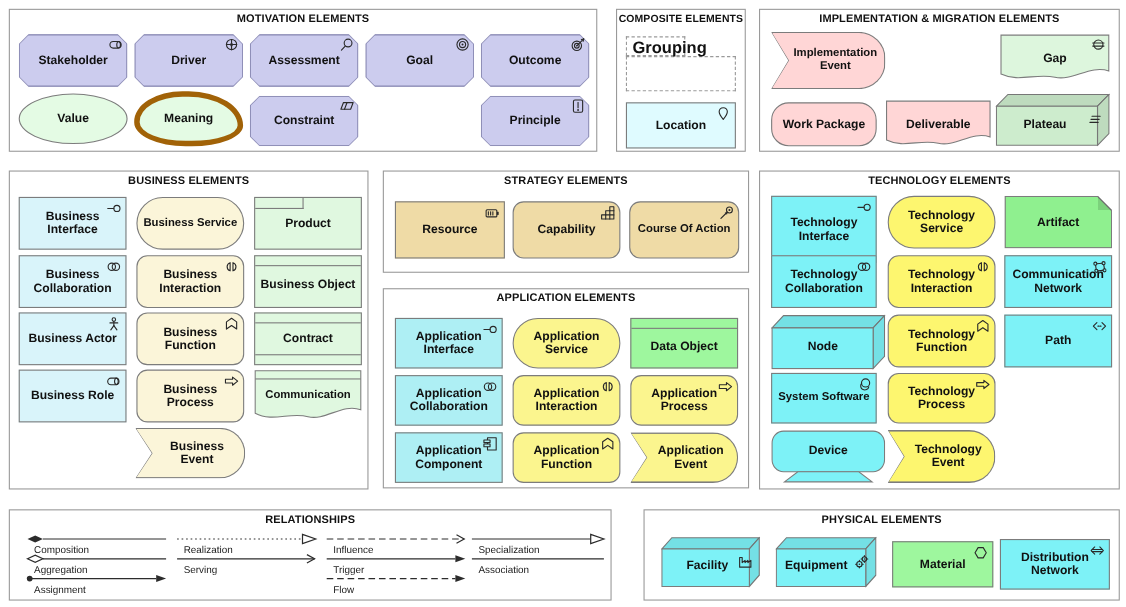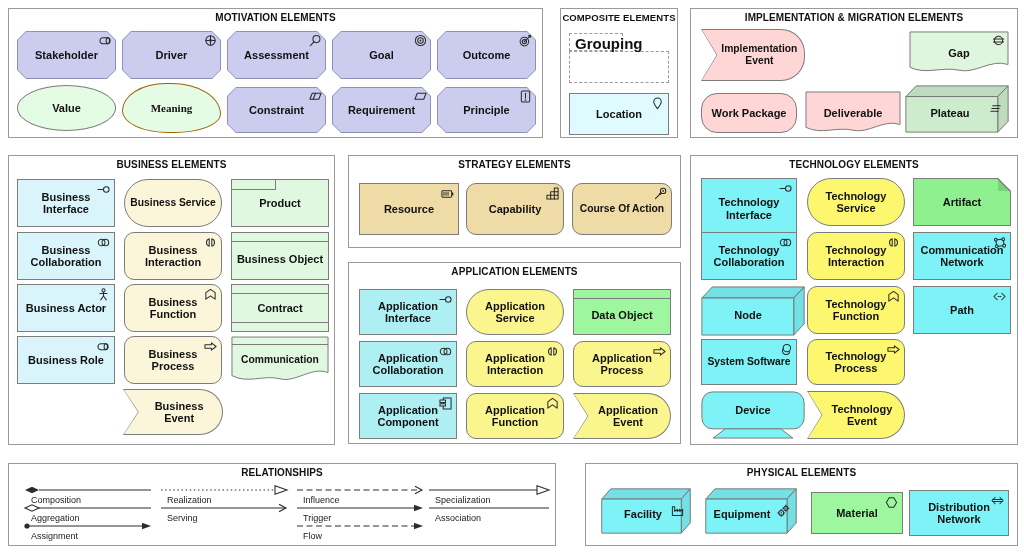--- a/index.html
+++ b/index.html
@@ -9,21 +9,21 @@
   .el{position:absolute;display:flex;align-items:center;justify-content:center;text-align:center;
       font-weight:bold;font-size:11px;color:#111;line-height:1.12;padding:2px 3px;box-sizing:border-box;}
   .lbl{position:relative;z-index:2;}
   .fs10 .lbl{font-size:10.3px;}
   
   .s-rect{border:1px solid #7c7c7c;background:var(--fill);}
   .s-wp{border:1px solid #7c7c7c;background:var(--fill);border-radius:16px;}
   .s-round{border:1px solid #7c7c7c;background:var(--fill);border-radius:10px;}
   .s-pill{border:1px solid #7c7c7c;background:var(--fill);border-radius:26px;}
   .s-ellipse{border:1px solid #7c7c7c;background:var(--fill);border-radius:50%;}
-  .s-cloud{border:1px solid #a16207;background:var(--fill);border-radius:47% 53% 50% 50% / 58% 66% 40% 46%;font-family:Liberation Serif, serif;}
+  .s-cloud{border:5px solid #a16207;background:var(--fill);border-radius:47% 53% 50% 50% / 58% 66% 40% 46%;}
   
   .octb{position:absolute;inset:0;background:#8f8fb8;
     clip-path:polygon(9px 0,calc(100% - 9px) 0,100% 9px,100% calc(100% - 9px),calc(100% - 9px) 100%,9px 100%,0 calc(100% - 9px),0 9px);}
   .octb::after{content:"";position:absolute;inset:1px;background:var(--fill);
     clip-path:polygon(8px 0,calc(100% - 8px) 0,100% 8px,100% calc(100% - 8px),calc(100% - 8px) 100%,8px 100%,0 calc(100% - 8px),0 8px);}
   
   .flagb{position:absolute;inset:0;background:#7c7c7c;border-radius:0 24px 24px 0;
     clip-path:polygon(0 0,100% 0,100% 100%,0 100%,15% 50%);}
   .flagb::after{content:"";position:absolute;inset:1px;background:var(--fill);border-radius:0 23px 23px 0;
     clip-path:polygon(0 0,100% 0,100% 100%,0 100%,15% 50%);}
@@ -122,27 +122,20 @@
     </div>
     <div class="el s-cloud" style="left:113px;top:74px;width:99px;height:50px;--fill:#e4fbe4">
       <span class="lbl">Meaning</span>
     </div>
     <div class="el" style="left:218px;top:78px;width:99px;height:46px;--fill:#ccccee">
       <i class="octb"></i>
         <span class="lbl">Constraint</span>
       <svg class="ic" viewBox="0 0 14 14">
           <polygon points="3.5,3.5 13,3.5 10.5,10 1,10"></polygon>
           <line x1="7" y1="3.5" x2="4.5" y2="10"></line>
-        </svg>
-    </div>
-    <div class="el" style="left:323px;top:78px;width:99px;height:46px;--fill:#ccccee">
-      <i class="octb"></i>
-        <span class="lbl">Requirement</span>
-      <svg class="ic" viewBox="0 0 14 14">
-          <polygon points="3.5,3.5 13,3.5 10.5,10 1,10"></polygon>
         </svg>
     </div>
     <div class="el" style="left:428px;top:78px;width:99px;height:46px;--fill:#ccccee">
       <i class="octb"></i>
         <span class="lbl">Principle</span>
       <svg class="ic" viewBox="0 0 14 14">
           <rect x="2.5" y="1" width="9" height="12" rx="1.5"></rect>
           <line x1="7" y1="3.5" x2="7" y2="8.5"></line>
           <circle class="f" cx="7" cy="10.8" r="0.9"></circle>
         </svg>

